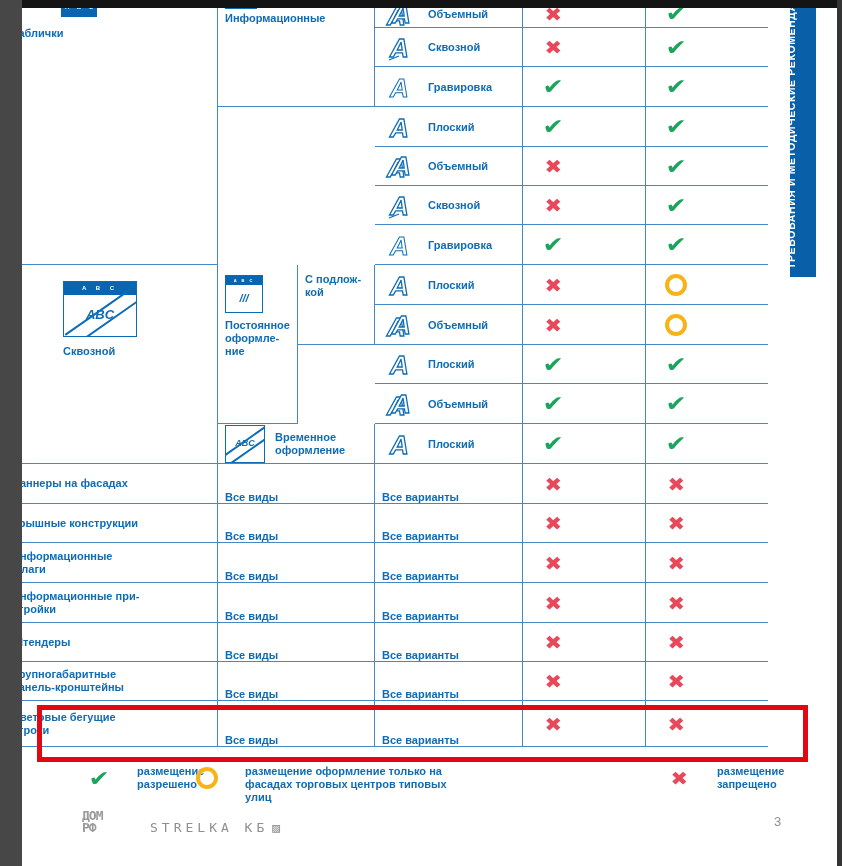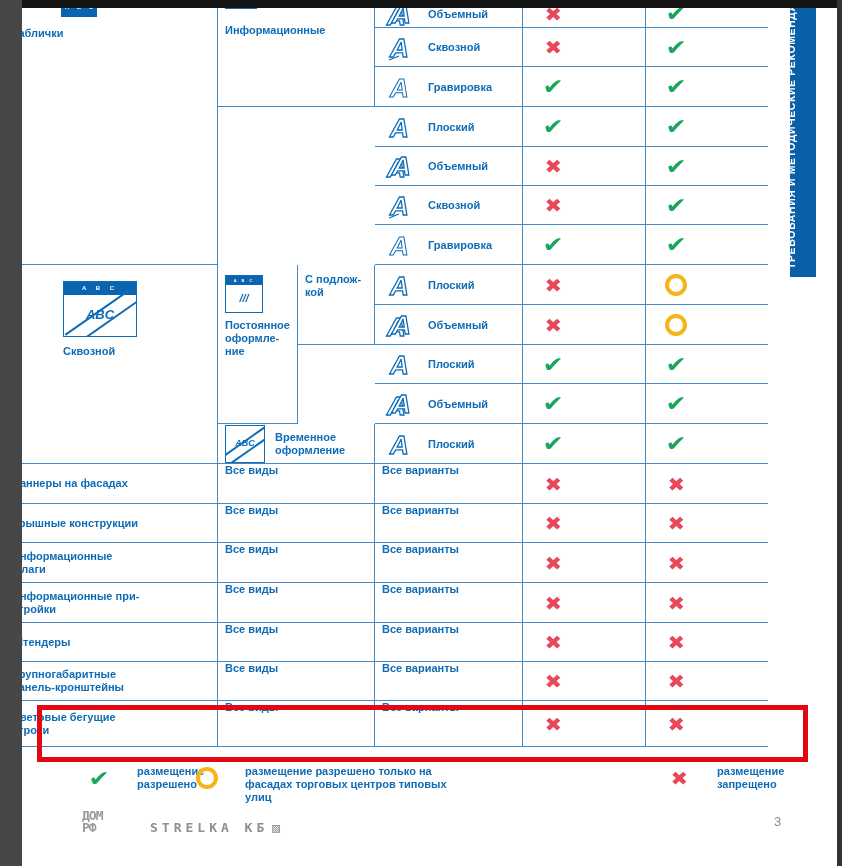--- a/index.html
+++ b/index.html
@@ -22,21 +22,21 @@
        grid-template-rows:28px 39px 40px 40px 39px 39px 40px 40px 40px 39px 40px 40px 40px 39px 40px 40px 39px 39px 46px;}
   .cell{position:relative;box-sizing:border-box;color:#0e6cb6;font-size:11px;}
   .bb{border-bottom:1px solid #4488c6;}
   .br{border-right:1px solid #4488c6;}
   .catcell{padding:10px 8px 0 4px;font-weight:bold;line-height:13px;}
   .catcell .lbl{display:block;max-width:135px;}
   .catcell.vmid{display:flex;align-items:center;padding-top:0;}
   .subcell{padding:8px 8px 0 7px;font-weight:bold;line-height:13px;}
   .type{display:flex;align-items:center;gap:12px;padding-left:11px;font-weight:bold;}
   .markcell{display:flex;align-items:center;padding-left:17px;}
-  .kind{display:flex;align-items:flex-start;padding-left:7px;font-weight:bold;}
+  .kind{display:flex;align-items:flex-end;padding-left:7px;font-weight:bold;}
 
   
   .mark{display:inline-flex;align-items:center;justify-content:center;min-width:26px;height:26px;position:relative;}
   .mark-check::after{content:"\2714";color:#1aa45c;font-size:22px;font-weight:bold;
       font-family:"DejaVu Sans",sans-serif;transform:scaleX(1.15);}
   .mark-cross::after{content:"\2716";color:#e9475a;font-size:20px;font-weight:bold;
       font-family:"DejaVu Sans",sans-serif;transform:scale(1.05,.95);}
   .mark-circle::after{content:"";width:14px;height:14px;border:4px solid #f8b319;border-radius:50%;display:block;}
   .mark-circle_asterisk::after{content:"";width:14px;height:14px;border:4px solid #f8b319;border-radius:50%;display:block;}
   .mark-circle_asterisk::before{content:"*";position:absolute;right:-8px;top:-4px;color:#0e6cb6;
@@ -89,21 +89,21 @@
   
   .legend-item{position:absolute;display:flex;gap:25px;align-items:flex-start;color:#0e6cb6;
       font-size:11px;font-weight:bold;line-height:13px;}
   .legend-item .mark{margin-top:0px;}
 
   
   .footer-logo{position:absolute;left:82px;top:810px;color:#9a9a9a;
       font-family:"DejaVu Sans Mono","Liberation Mono",monospace;font-weight:bold;
       font-size:13px;line-height:12px;letter-spacing:-1px;}
   .footer-studio{position:absolute;left:150px;top:820px;color:#8f8f8f;font-size:13px;
-      letter-spacing:4px;font-family:"DejaVu Sans Mono","Liberation Mono",monospace;font-weight:bold;}
+      letter-spacing:4px;font-family:"DejaVu Sans Mono","Liberation Mono",monospace;}
   .footer-studio .hatch{letter-spacing:0;font-size:13px;margin-left:4px;}
   .page-num{position:absolute;left:774px;top:814px;color:#8f8f8f;font-size:13px;}
 </style>
 </head>
 <body>
 
 <div id="screen">
   <div class="page"></div>
 
   <div class="tbl">
@@ -146,21 +146,21 @@
         <span class="lbl">Крупногабаритные панель-кронштейны</span>
       </div>
     <div class="cell catcell vmid bb br" style="grid-area:19/1/20/2">
         <span class="lbl">Световые бегущие строки</span>
       </div>
 
     <div class="cell subcell bb br" style="grid-area:1/2/4/4">
       <span class="mini-plaque-cut">
           <span>A B C</span>
         </span>
-      <span style="display:block;margin-top:16px">Информационные</span>
+      <span style="display:block;margin-top:4px">Информационные</span>
     </div>
     <div class="cell subcell bb br" style="grid-area:8/2/12/3">
       <div class="icon-perm">
         <div class="hdr">A B C</div>
         <div class="body">///</div>
       </div>
       <span>Постоянное оформле-ние</span>
     </div>
     <div class="cell subcell bb br" style="grid-area:8/3/10/4"><span>С подлож-кой</span></div>
     <div class="cell vremennoe bb br" style="grid-area:12/2/13/4">
@@ -435,21 +435,21 @@
   </div>
 
   <div class="red-box"></div>
 
   <div class="legend-item" style="left:86px;top:765px;width:105px">
     <span class="mark mark-check"></span>
     <span>размещение разрешено</span>
   </div>
   <div class="legend-item" style="left:194px;top:765px;width:280px">
     <span class="mark mark-circle"></span>
-    <span>размещение разрешено только на фасадах торговых центров типовых улиц</span>
+    <span>размещение оформление только на фасадах торговых центров типовых улиц</span>
   </div>
   <div class="legend-item" style="left:666px;top:765px;width:120px">
     <span class="mark mark-cross"></span>
     <span>размещение запрещено</span>
   </div>
 
   <div class="footer-logo">
     <span>ДОМ</span><br>
     <span>РФ</span>
   </div>

